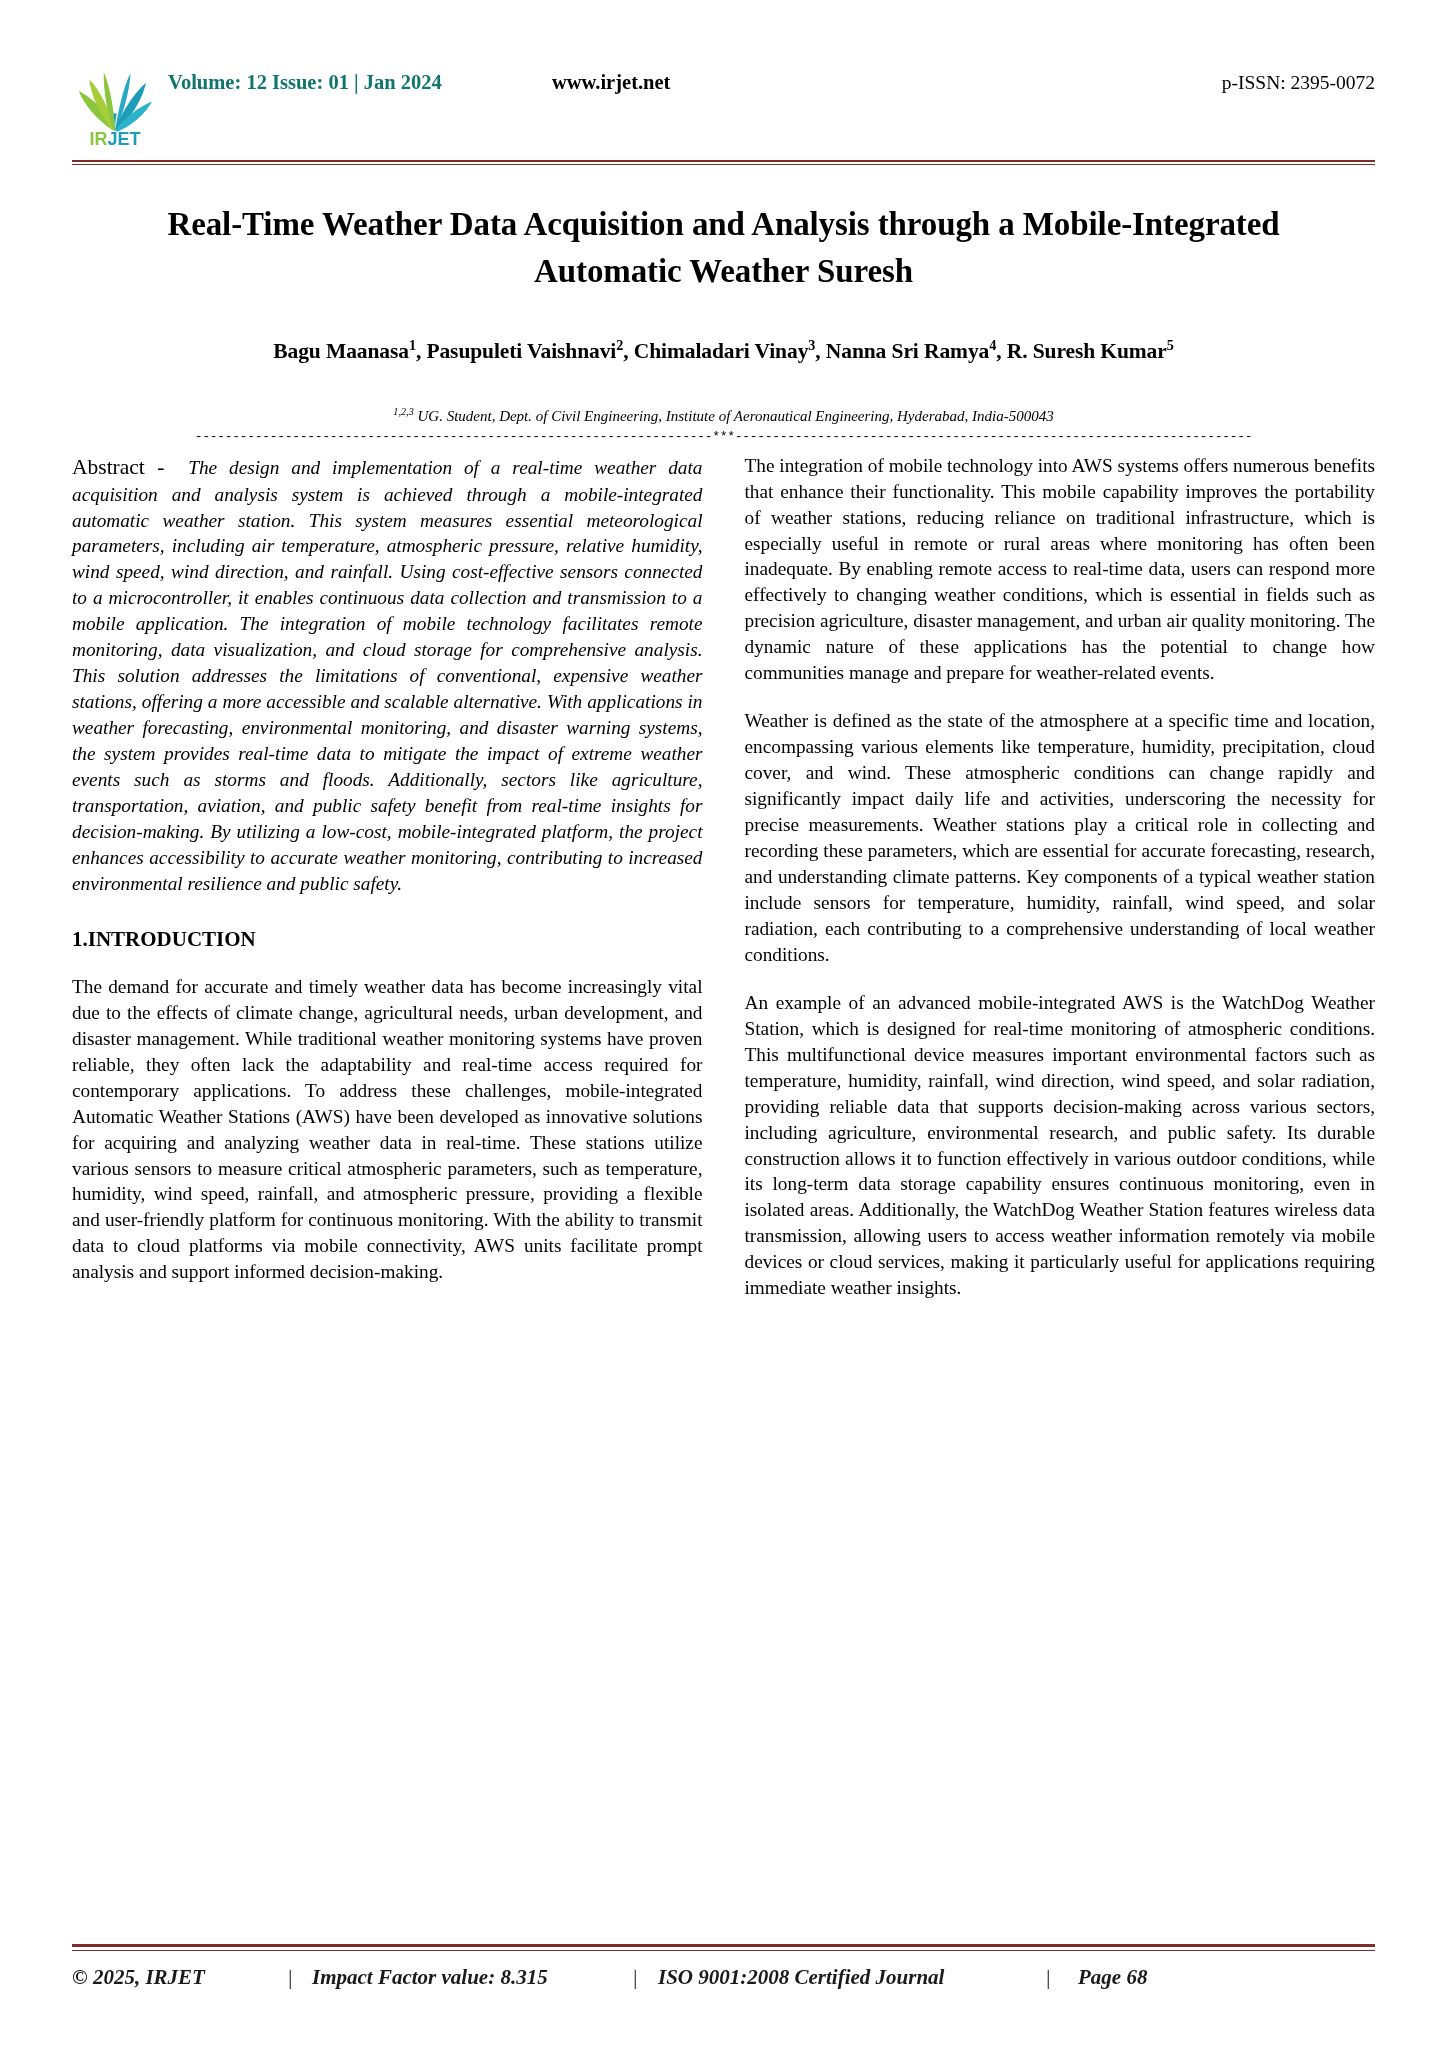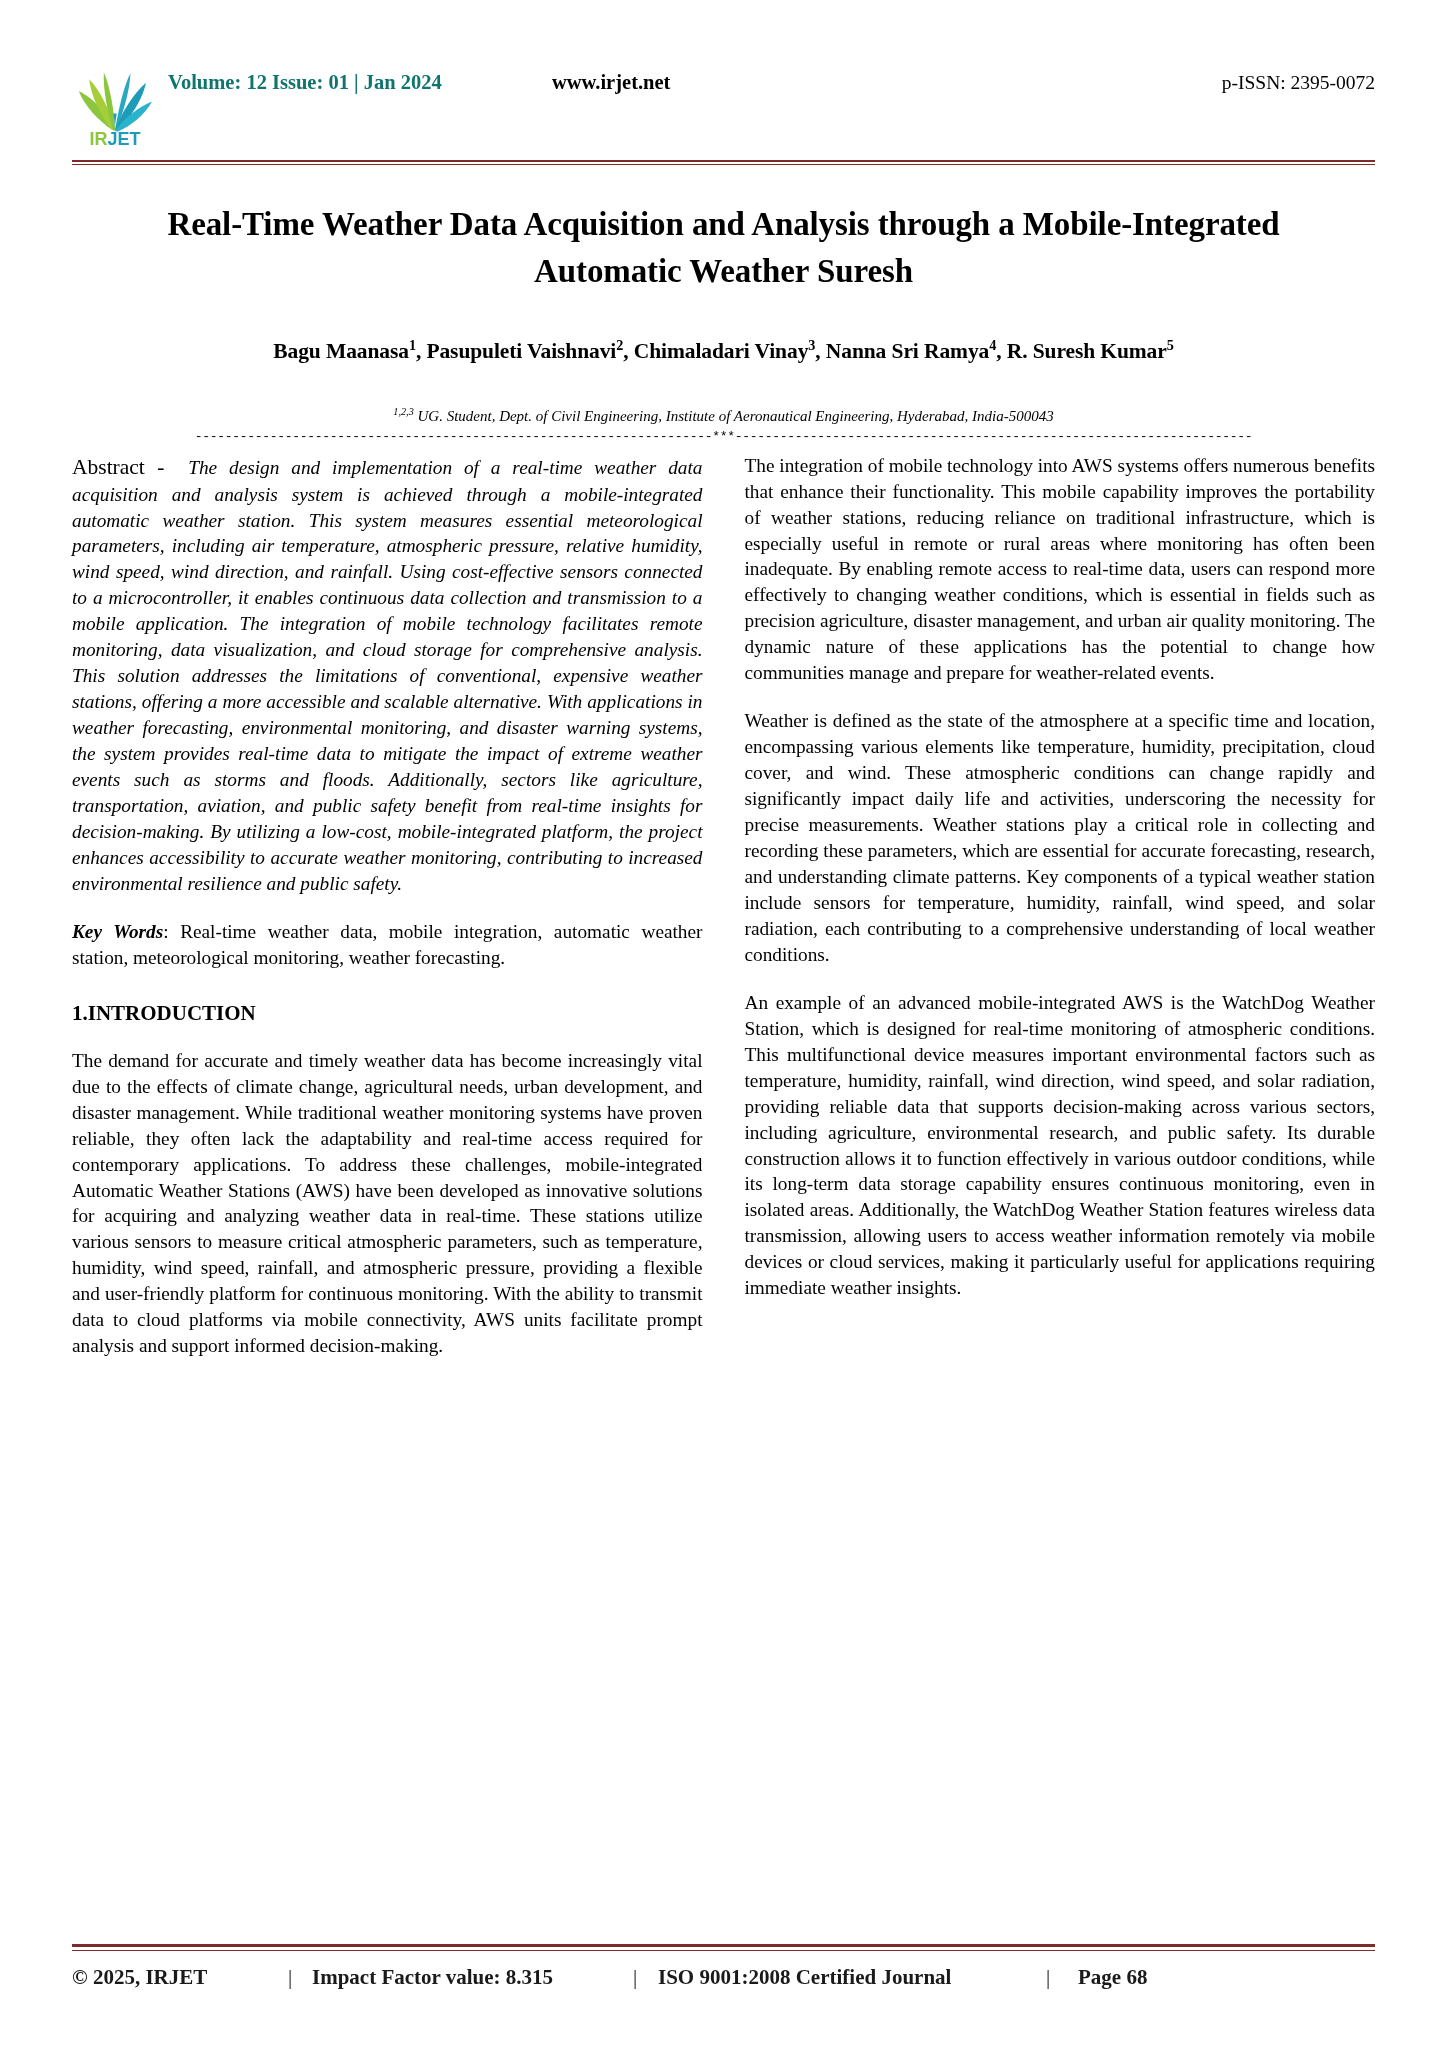--- a/index.html
+++ b/index.html
@@ -184,20 +184,21 @@
     margin: 22px 0 0 0;
   }
   .body-p.first { margin-top: 0; }
 
   
   .footer-wrap {
     position: absolute;
     left: 72px;
     right: 72px;
     bottom: 58px;
+    font-style: italic;
   }
   .footer-rule {
     border: 0;
     border-top: 3px solid #7d2b2b;
     margin: 0;
     height: 0;
   }
   .footer-rule2 {
     border: 0;
     border-top: 1px solid #7d2b2b;
@@ -268,21 +269,20 @@
       <div><sup>1,2,3</sup><span> UG. Student, Dept. of Civil Engineering, Institute of Aeronautical Engineering, Hyderabad, India-500043</span></div>
     </div>
 
     <div class="sep-stars">---------------------------------------------------------------------***---------------------------------------------------------------------</div>
 
     <div class="columns">
 
       <div class="col">
         <p class="abstract-p"><span class="lead">Abstract -</span>&nbsp; <span>The design and implementation of a real-time weather data acquisition and analysis system is achieved through a mobile-integrated automatic weather station. This system measures essential meteorological parameters, including air temperature, atmospheric pressure, relative humidity, wind speed, wind direction, and rainfall. Using cost-effective sensors connected to a microcontroller, it enables continuous data collection and transmission to a mobile application. The integration of mobile technology facilitates remote monitoring, data visualization, and cloud storage for comprehensive analysis. This solution addresses the limitations of conventional, expensive weather stations, offering a more accessible and scalable alternative. With applications in weather forecasting, environmental monitoring, and disaster warning systems, the system provides real-time data to mitigate the impact of extreme weather events such as storms and floods. Additionally, sectors like agriculture, transportation, aviation, and public safety benefit from real-time insights for decision-making. By utilizing a low-cost, mobile-integrated platform, the project enhances accessibility to accurate weather monitoring, contributing to increased environmental resilience and public safety.</span></p>
 
-        <p class="keywords"><span class="lead">Key Words</span><span>:</span> <span> Real-time weather data, mobile integration, automatic weather station, meteorological monitoring, weather forecasting.</span></p>
 
         <div class="section-heading">1.INTRODUCTION</div>
 
         <p class="body-p">The demand for accurate and timely weather data has become increasingly vital due to the effects of climate change, agricultural needs, urban development, and disaster management. While traditional weather monitoring systems have proven reliable, they often lack the adaptability and real-time access required for contemporary applications. To address these challenges, mobile-integrated Automatic Weather Stations (AWS) have been developed as innovative solutions for acquiring and analyzing weather data in real-time. These stations utilize various sensors to measure critical atmospheric parameters, such as temperature, humidity, wind speed, rainfall, and atmospheric pressure, providing a flexible and user-friendly platform for continuous monitoring. With the ability to transmit data to cloud platforms via mobile connectivity, AWS units facilitate prompt analysis and support informed decision-making.</p>
       </div>
 
       <div class="col">
         <p class="body-p first">The integration of mobile technology into AWS systems offers numerous benefits that enhance their functionality. This mobile capability improves the portability of weather stations, reducing reliance on traditional infrastructure, which is especially useful in remote or rural areas where monitoring has often been inadequate. By enabling remote access to real-time data, users can respond more effectively to changing weather conditions, which is essential in fields such as precision agriculture, disaster management, and urban air quality monitoring. The dynamic nature of these applications has the potential to change how communities manage and prepare for weather-related events.</p>
         <p class="body-p">Weather is defined as the state of the atmosphere at a specific time and location, encompassing various elements like temperature, humidity, precipitation, cloud cover, and wind. These atmospheric conditions can change rapidly and significantly impact daily life and activities, underscoring the necessity for precise measurements. Weather stations play a critical role in collecting and recording these parameters, which are essential for accurate forecasting, research, and understanding climate patterns. Key components of a typical weather station include sensors for temperature, humidity, rainfall, wind speed, and solar radiation, each contributing to a comprehensive understanding of local weather conditions.</p>
         <p class="body-p">An example of an advanced mobile-integrated AWS is the WatchDog Weather Station, which is designed for real-time monitoring of atmospheric conditions. This multifunctional device measures important environmental factors such as temperature, humidity, rainfall, wind direction, wind speed, and solar radiation, providing reliable data that supports decision-making across various sectors, including agriculture, environmental research, and public safety. Its durable construction allows it to function effectively in various outdoor conditions, while its long-term data storage capability ensures continuous monitoring, even in isolated areas. Additionally, the WatchDog Weather Station features wireless data transmission, allowing users to access weather information remotely via mobile devices or cloud services, making it particularly useful for applications requiring immediate weather insights.</p>

